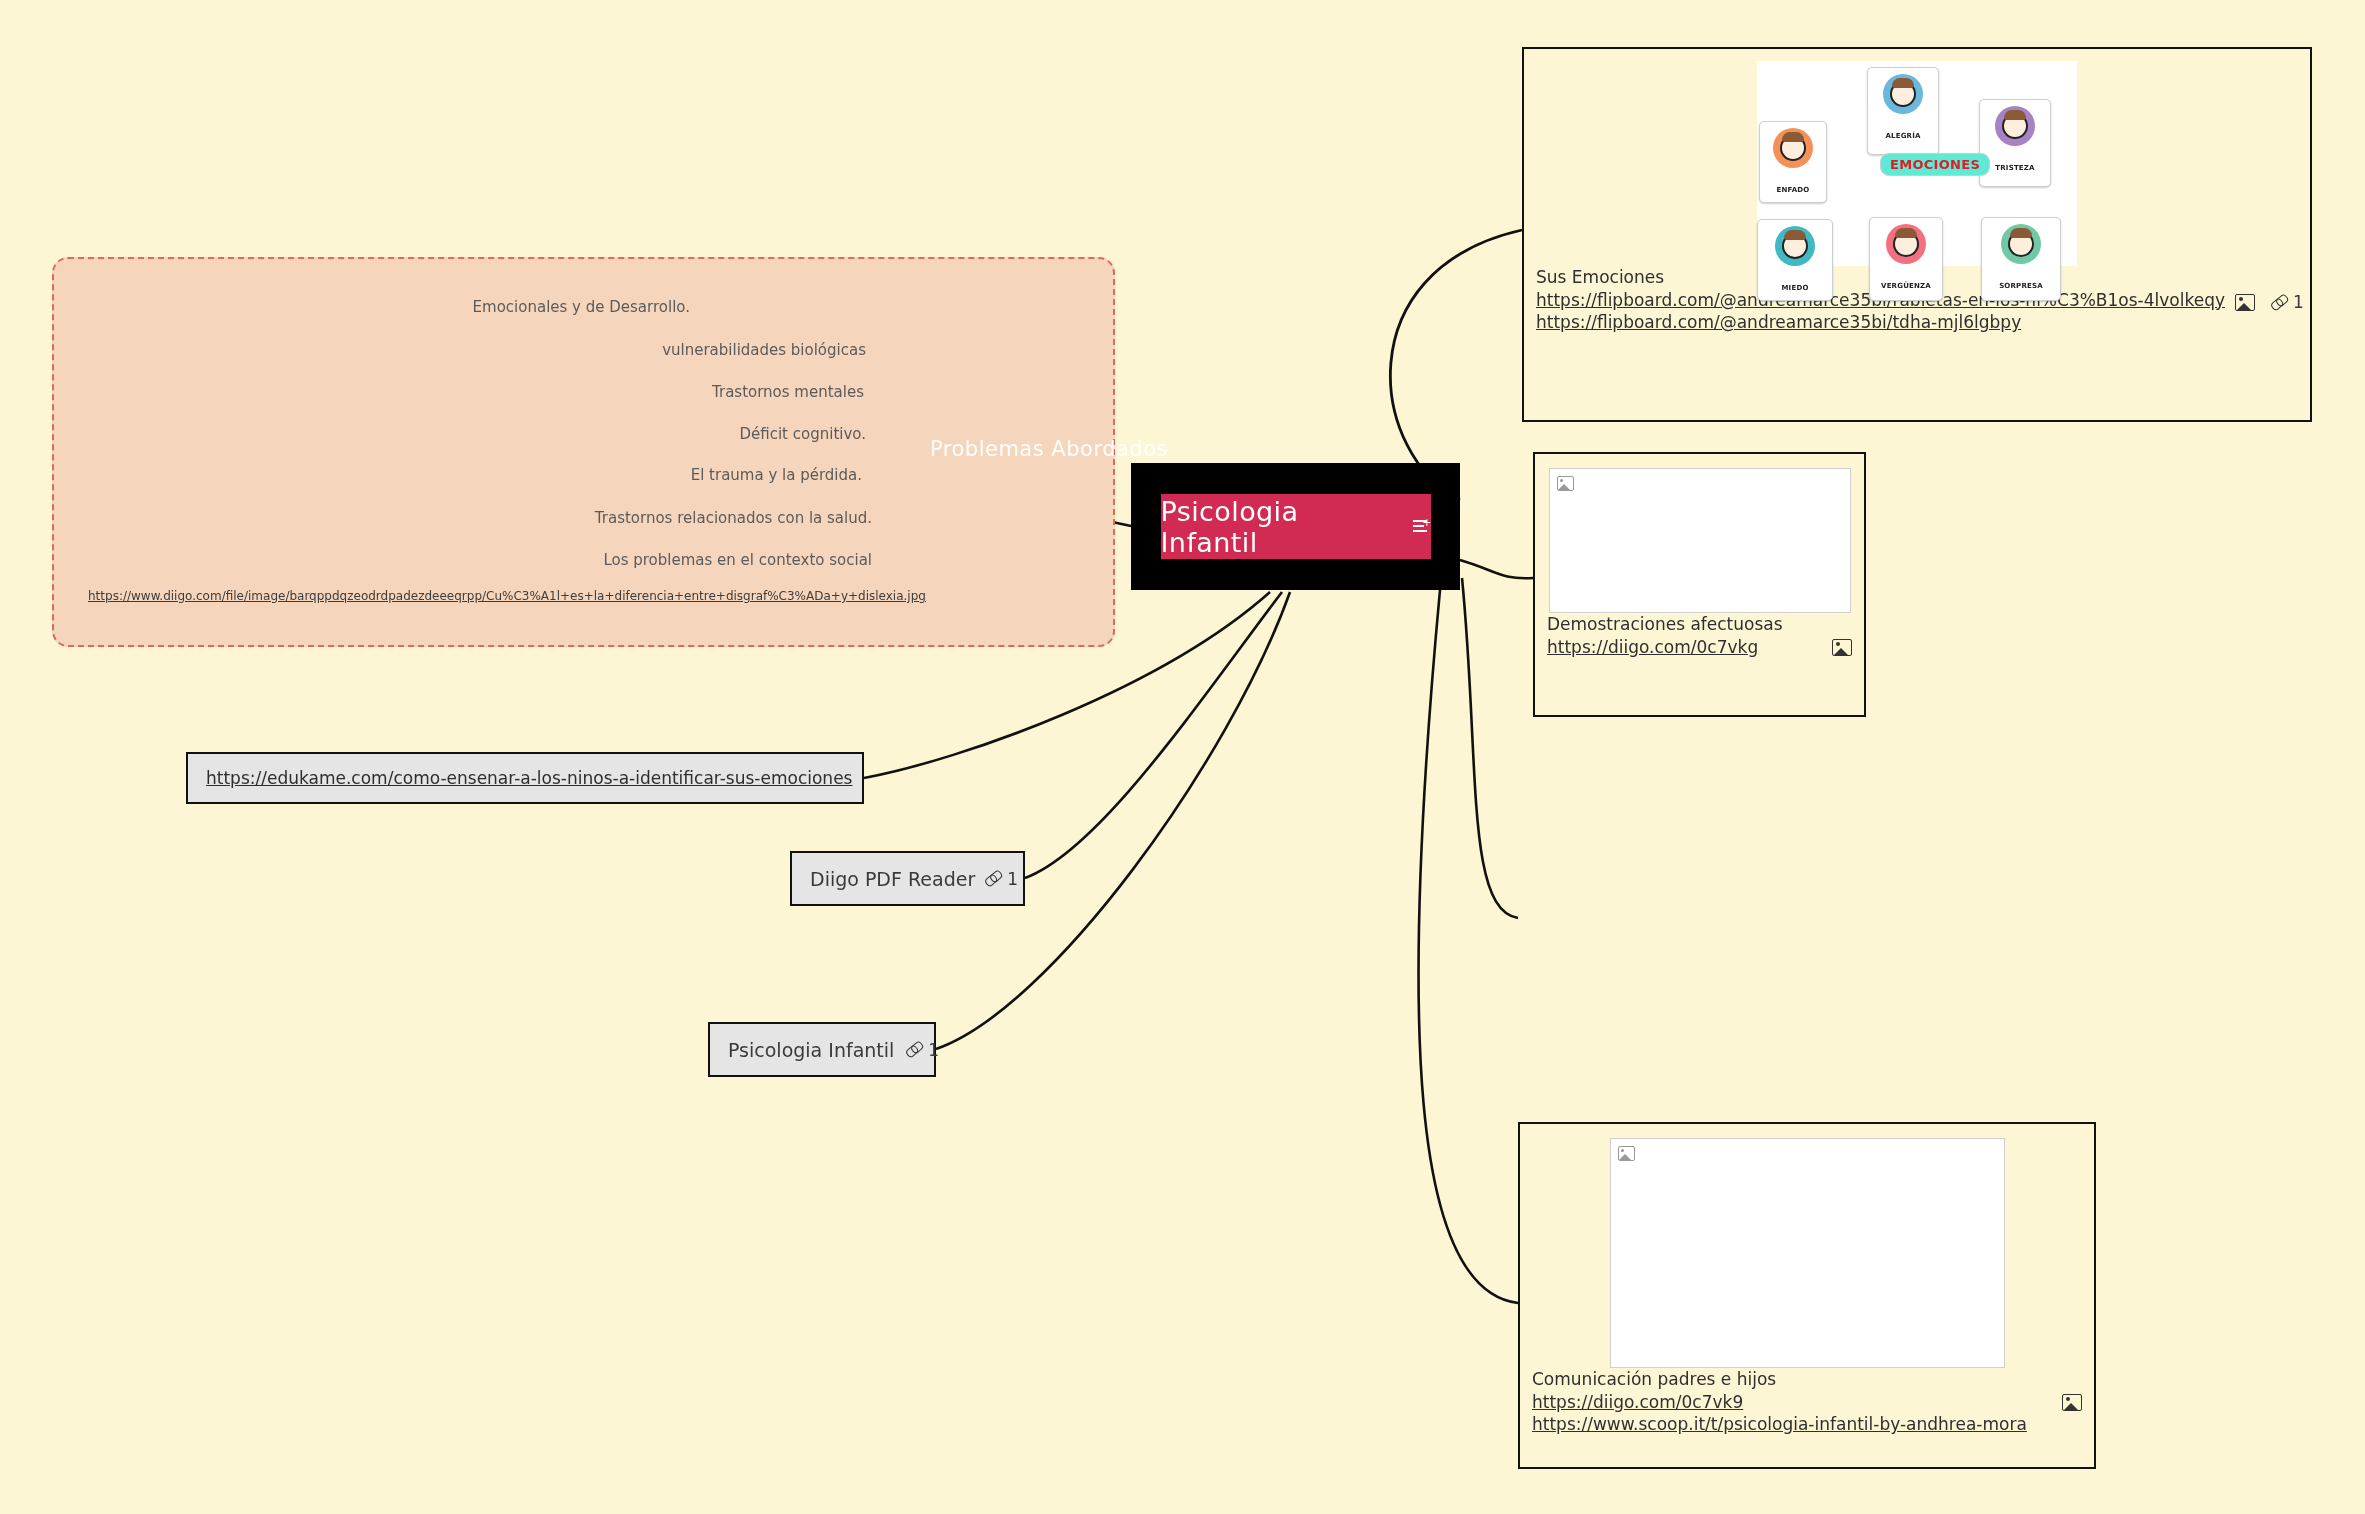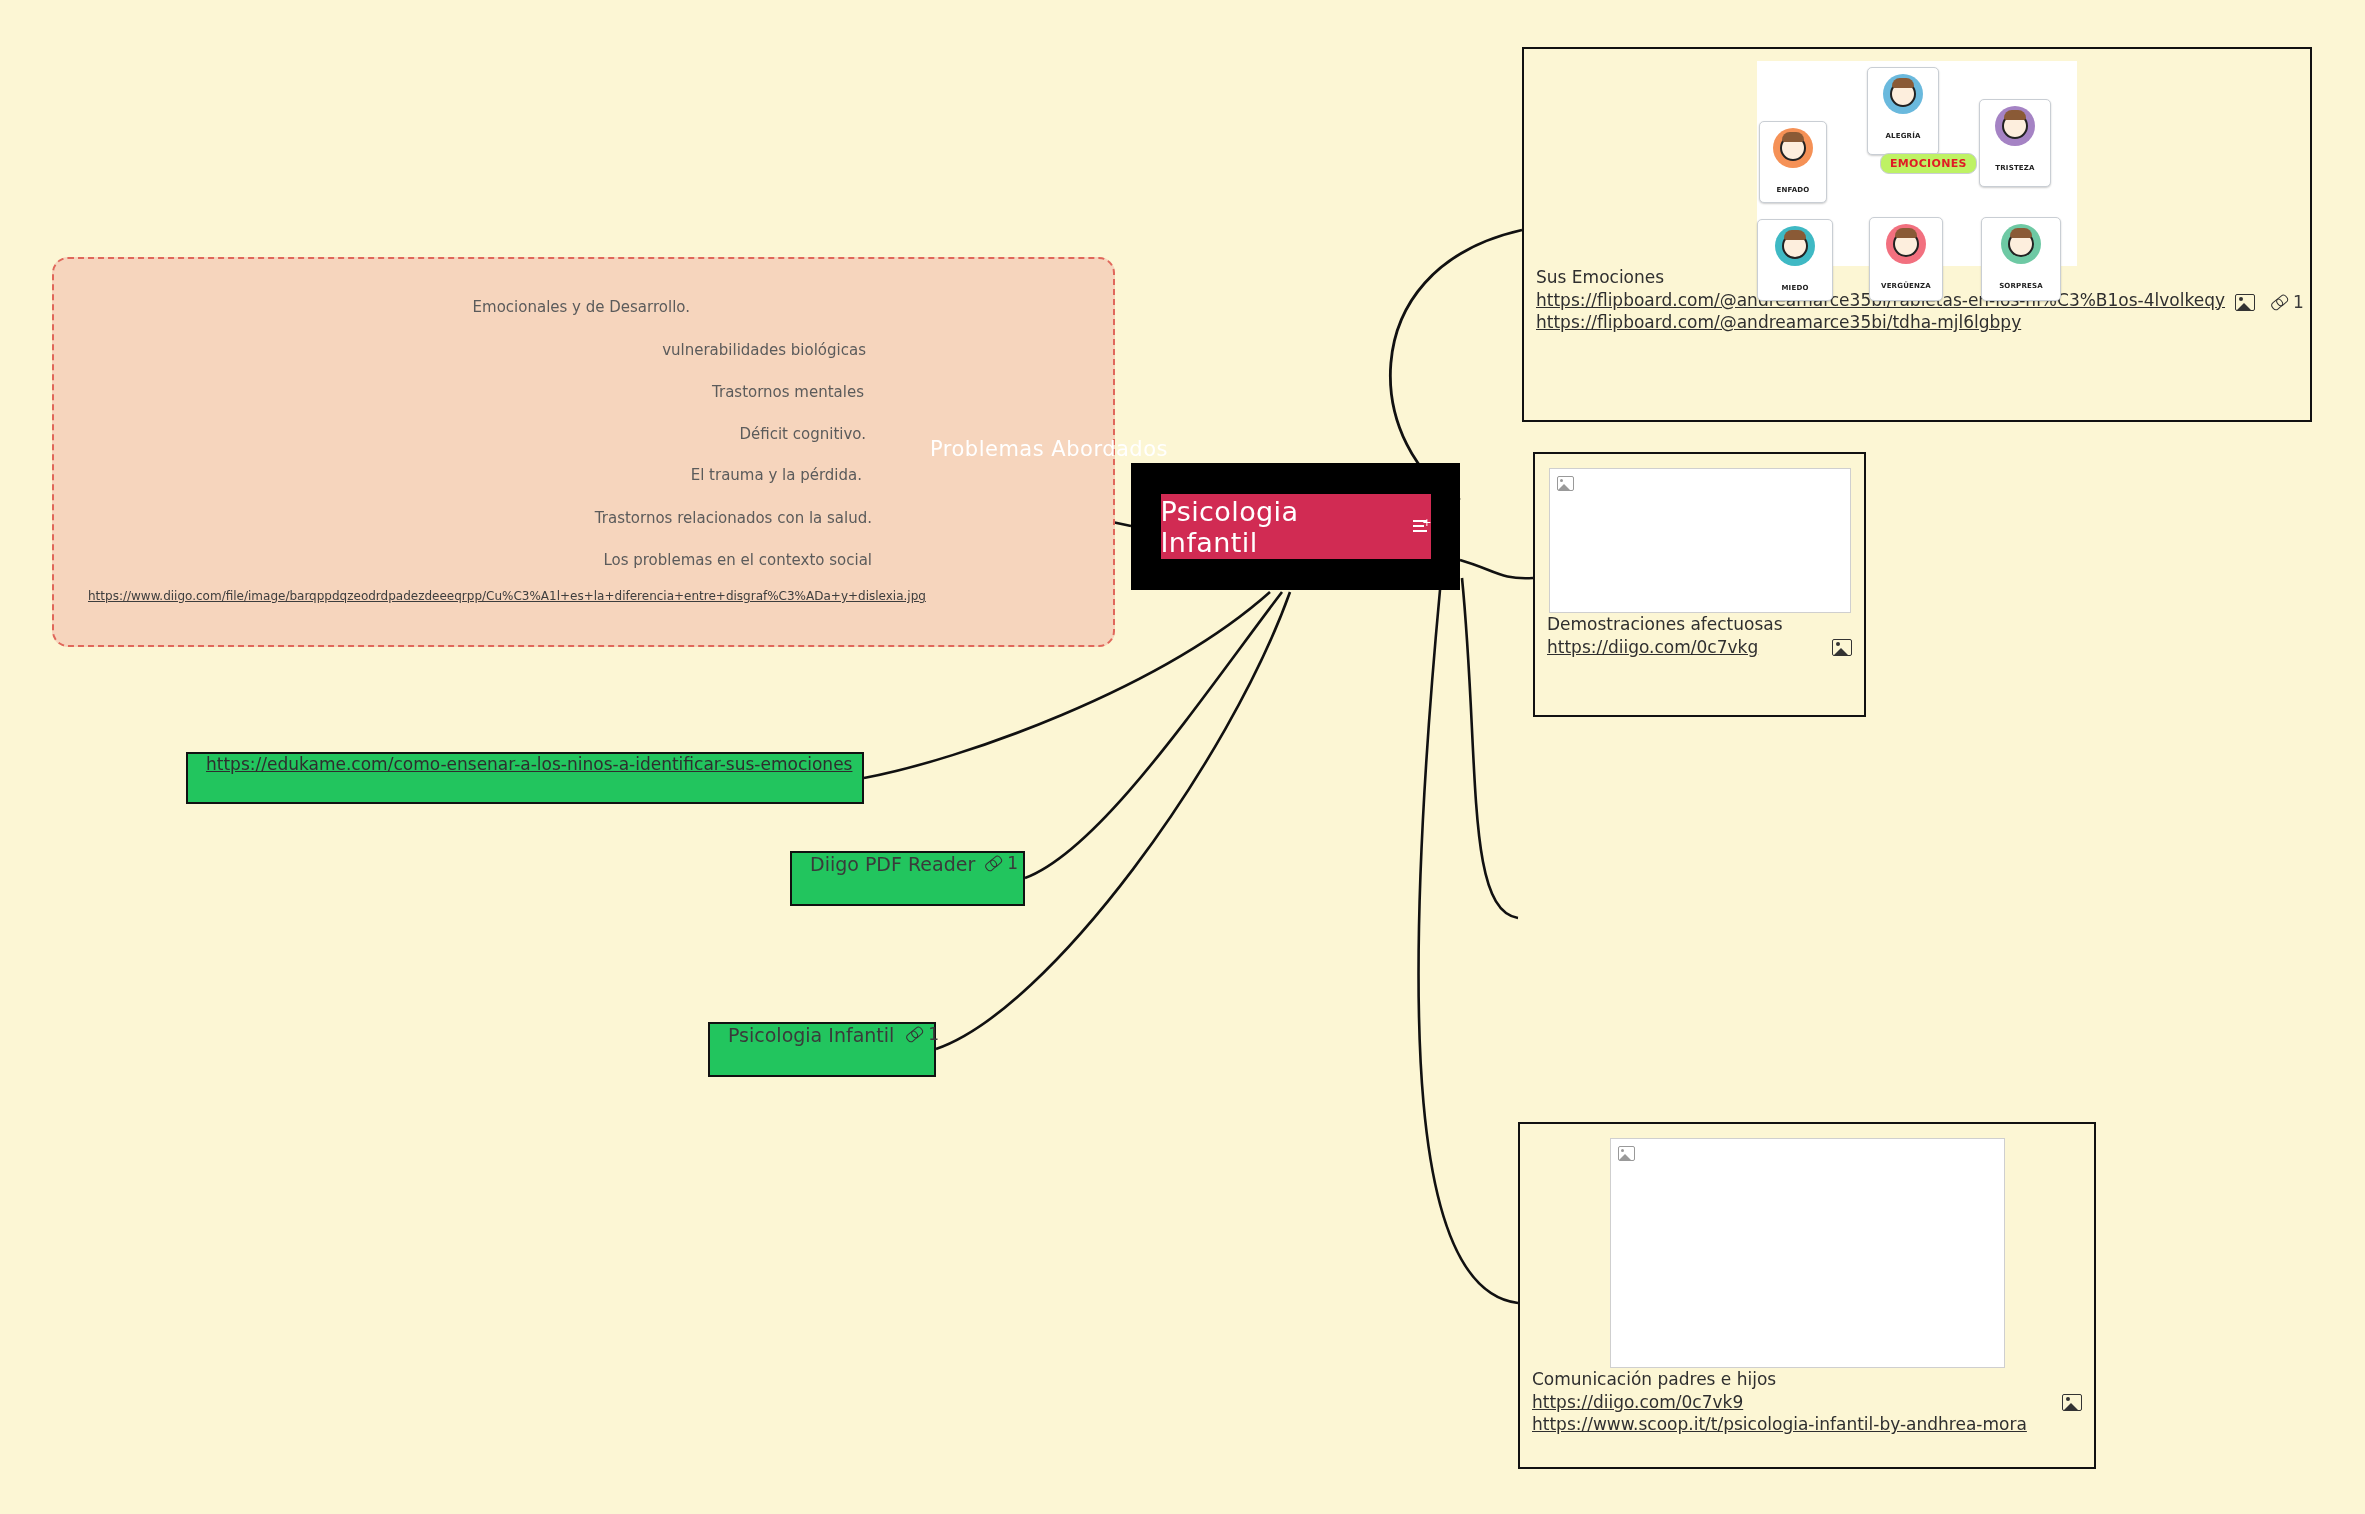--- a/index.html
+++ b/index.html
@@ -115,25 +115,25 @@
     top: 589px;
     font-size: 12px;
     color: #3d3d3d;
     text-decoration: underline;
     white-space: nowrap;
   }
 
   
   .plain-box {
     position: absolute;
-    background: #22c55e;
+    background: #e5e5e5;
     border: 2px solid #111;
     box-sizing: border-box;
     display: flex;
-    align-items: flex-start;
+    align-items: center;
     padding: 0 18px;
     gap: 12px;
   }
   .plain-box .bx-link {
     font-size: 17px;
     color: #2e2e2e;
     text-decoration: underline;
     white-space: nowrap;
   }
   .plain-box .bx-text {
@@ -280,25 +280,25 @@
   .emo-label {
     font-size: 7px;
     font-weight: bold;
     color: #222;
     margin-top: 18px;
     letter-spacing: .2px;
   }
   #emo-center {
     position: absolute;
     left: 123px; top: 92px;
-    background: #bef264;
+    background: #5eead4;
     border: 1.5px solid #c9ced4;
     border-radius: 9px;
     padding: 3px 9px;
-    font-size: 11px;
+    font-size: 13px;
     font-weight: bold;
     color: #e01b24;
     letter-spacing: .3px;
   }
   .thumb-habil {
     width: 300px;
     height: 243px;
     margin: 0 auto;
     background: #ffffff;
     position: relative;

